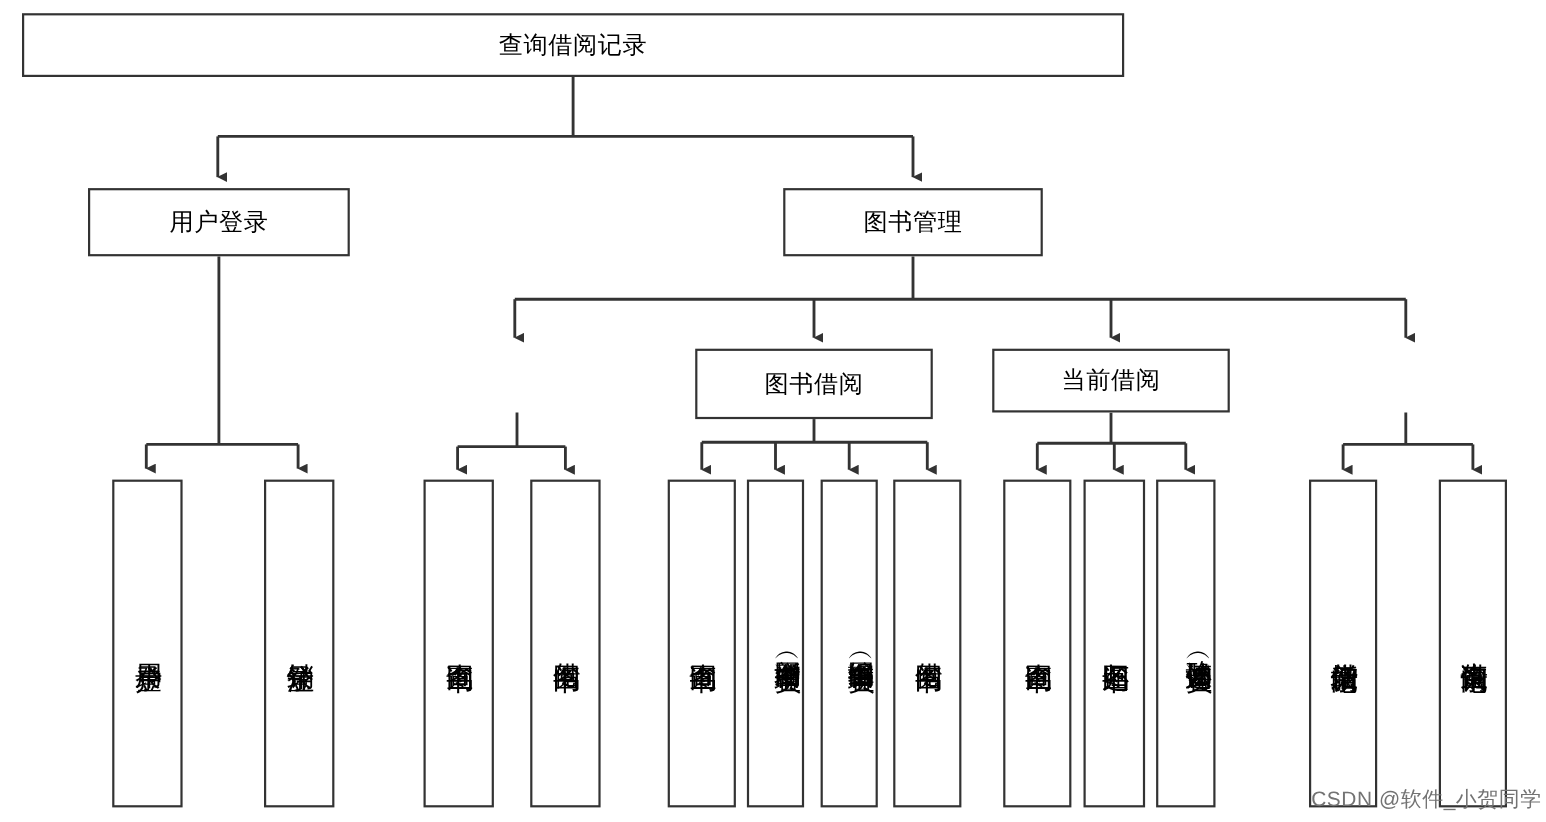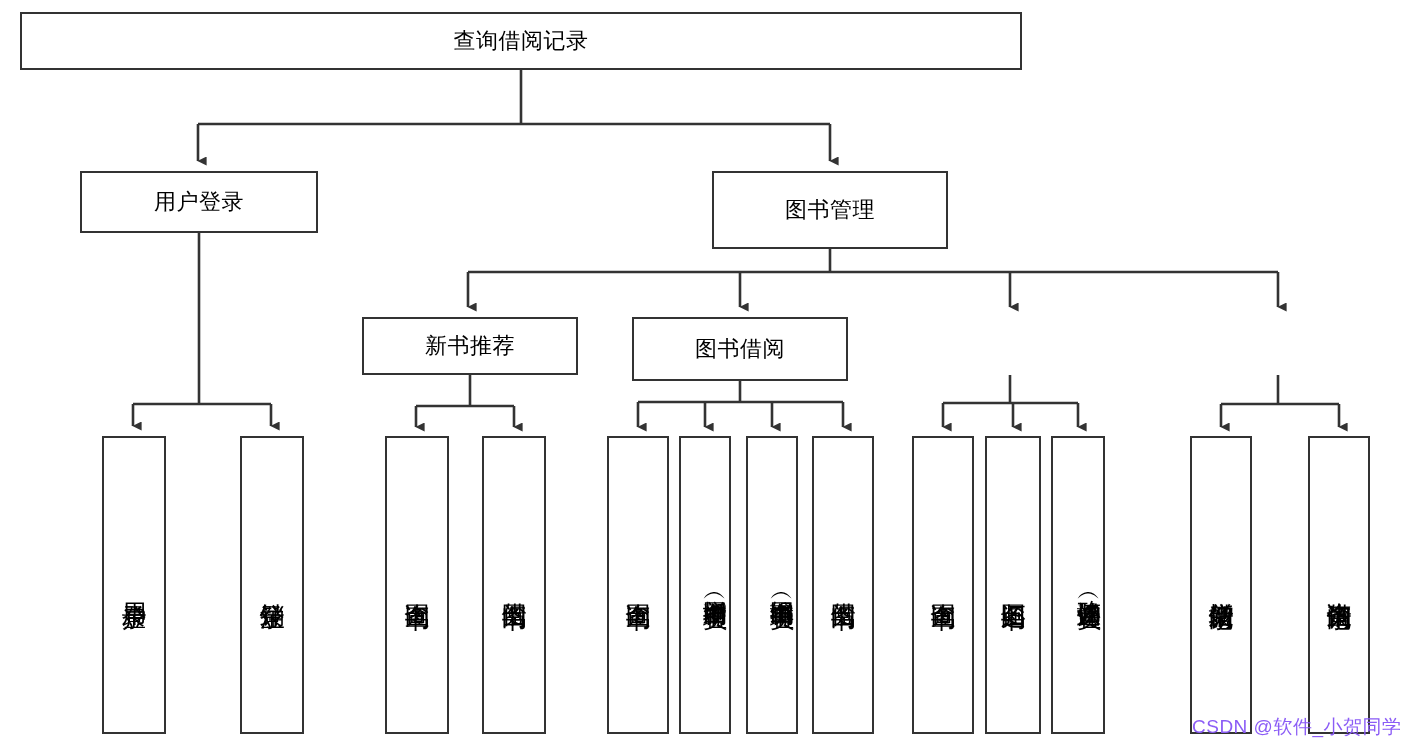--- a/index.html
+++ b/index.html
@@ -55,21 +55,21 @@
   .node.vert .vlabel {
     writing-mode: vertical-rl;
     text-orientation: upright;
     display: block;
   }
   .node.vert.topalign {
     align-items: flex-start;
   }
   .watermark {
     position: absolute;
-    color: #8b5cf6;
+    color: #737373;
     font-size: 19px;
     white-space: nowrap;
     letter-spacing: 0.5px;
     user-select: none;
   }
 </style>
 </head>
 <body>
 
 <div id="canvas">
@@ -124,29 +124,29 @@
     </g>
   </svg>
 
   <div class="node horiz" style="left:20px;top:12px;width:1002px;height:58px;">
     <span>查询借阅记录</span>
   </div>
 
   <div class="node horiz" style="left:80px;top:171px;width:238px;height:62px;">
     <span>用户登录</span>
   </div>
-  <div class="node horiz" style="left:712px;top:171px;width:236px;height:78px;font-family:Liberation Serif, serif;">
+  <div class="node horiz" style="left:712px;top:171px;width:236px;height:62px;font-family:Liberation Serif, serif;">
     <span>图书管理</span>
   </div>
 
-  <div class="node horiz" style="left:362px;top:317px;width:216px;height:58px;">
-    <span>新书推荐</span>
-  </div>
   <div class="node horiz" style="left:632px;top:317px;width:216px;height:64px;">
     <span>图书借阅</span>
+  </div>
+  <div class="node horiz" style="left:902px;top:317px;width:216px;height:58px;">
+    <span>当前借阅</span>
   </div>
 
   <div class="node vert" style="left:102px;top:436px;width:64px;height:298px;font-size:25px;">
     <span class="vlabel">用户登录</span>
   </div>
   <div class="node vert" style="left:240px;top:436px;width:64px;height:298px;font-size:25px;">
     <span class="vlabel">注销登录</span>
   </div>
 
   <div class="node vert" style="left:385px;top:436px;width:64px;height:298px;font-size:25px;">

